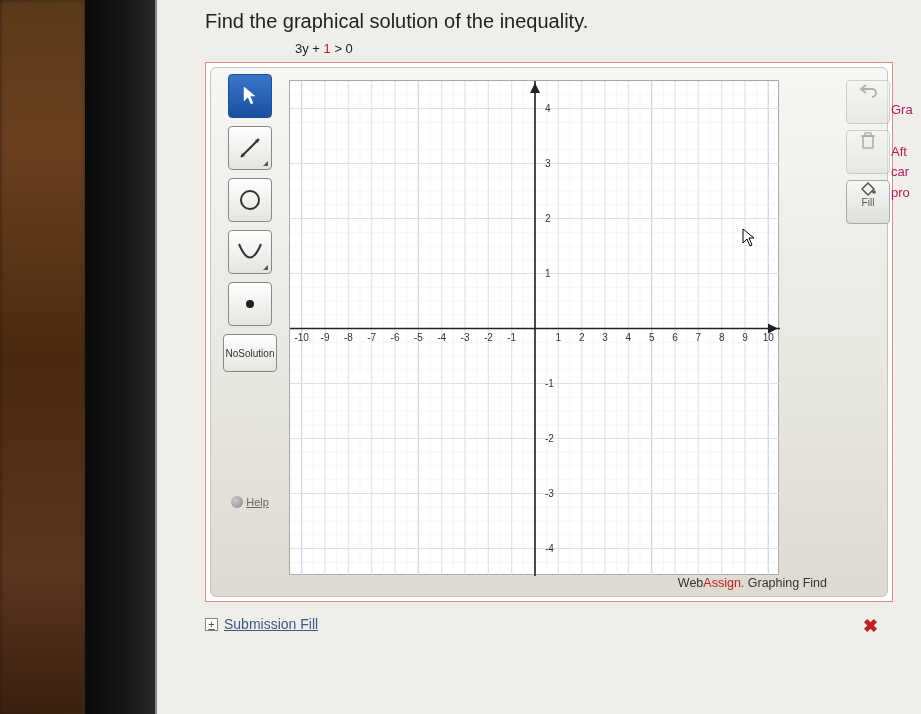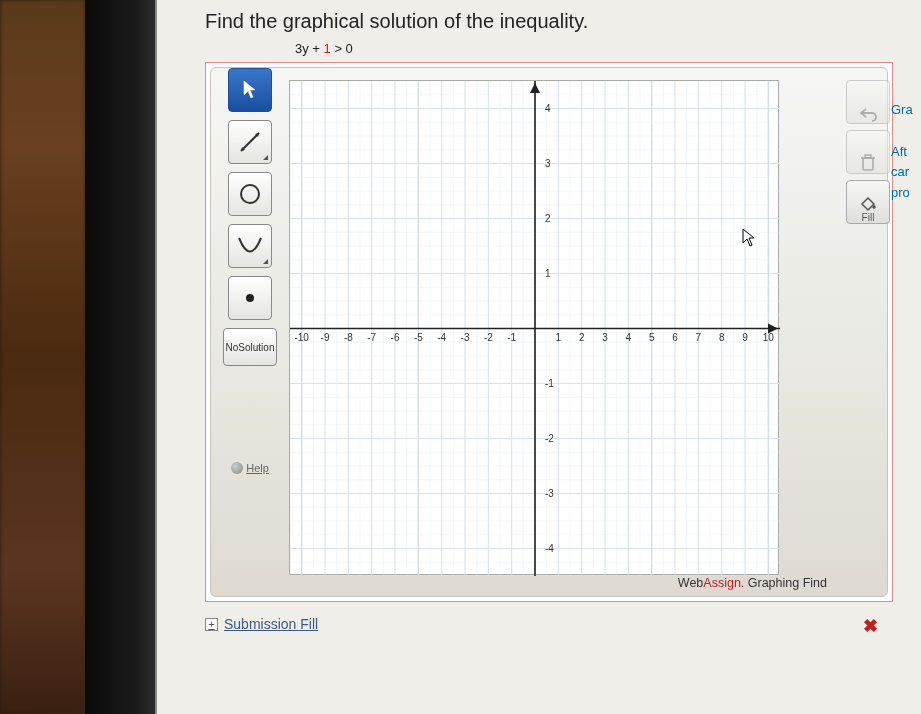--- a/index.html
+++ b/index.html
@@ -63,21 +63,21 @@
   .tool-gradient {
     background: linear-gradient(180deg, #f6f6f4 0%, #eaeae4 50%, #dedad2 100%);
     border: 1px solid #c8c4b8;
     border-radius: 6px;
     padding: 8px;
     position: relative;
     min-height: 530px;
   }
   .toolbox {
     position:absolute;
-    left: 10px; top: 0;
+    left: 10px; top: 6px;
     width: 58px;
     display:flex;
     flex-direction:column;
     gap:8px;
     align-items:center;
   }
   .tool-btn {
     width: 44px; height: 44px;
     border: 1px solid #888;
     border-radius: 4px;
@@ -104,21 +104,21 @@
     border-bottom:5px solid #555;
   }
   .tool-no-solution{
     width:54px; height:38px;
     font-size:10px;
     line-height:1.1;
     text-align:center;
     padding:4px 2px;
   }
   .help-link{
-    margin-top: 88px;
+    margin-top: 116px;
     font-size:11px;
     color:#666;
     text-decoration:underline;
     cursor:pointer;
     display:flex;
     align-items:flex-start;
     gap:3px;
   }
   .help-bullet{ 
     width:12px;height:12px;border-radius:50%;
@@ -140,21 +140,21 @@
     flex-direction:column;
     gap:6px;
     align-items:center;
   }
   .right-btn{
     width:44px;height:44px;
     border:1px solid #aaa;
     border-radius:4px;
     background:linear-gradient(180deg,#f6f6f4,#e0e0da);
     display:flex;flex-direction:column;
-    align-items:center;justify-content:flex-end;
+    align-items:center;justify-content:flex-start;
     font-size:10px;color:#555;
     cursor:pointer;
     margin-left:32px;
   }
   .right-btn.dim{opacity:.55}
   .footer-brand{
     position:absolute;
     right: 60px;
     bottom: 6px;
     font-size:12.5px;
@@ -188,21 +188,21 @@
     color:#c02020;
     font-weight:bold;
     font-size:18px;
     cursor:pointer;
   }
   .side-text{
     position:absolute;
     right:0; top:100px;
     width:30px;
     font-size:13px;
-    color:#0369a1;
+    color:#be185d;
     line-height:1.6;
     overflow:hidden;
     white-space:pre;
   }
   .cursor-ptr{
     position:absolute;
     left: 530px; top: 160px;
     width:16px;height:20px;
     pointer-events:none;
     z-index:50;

